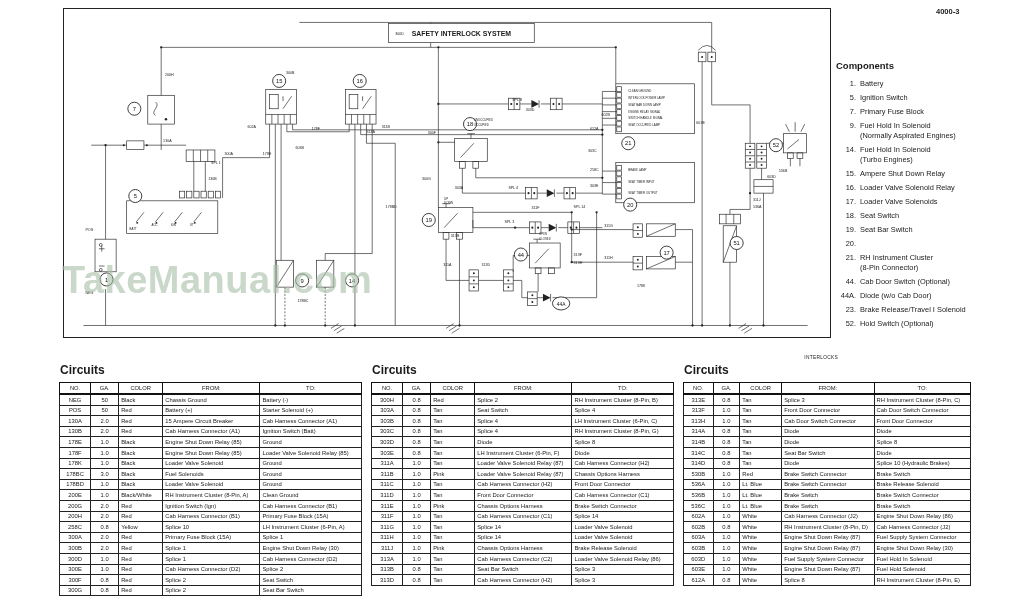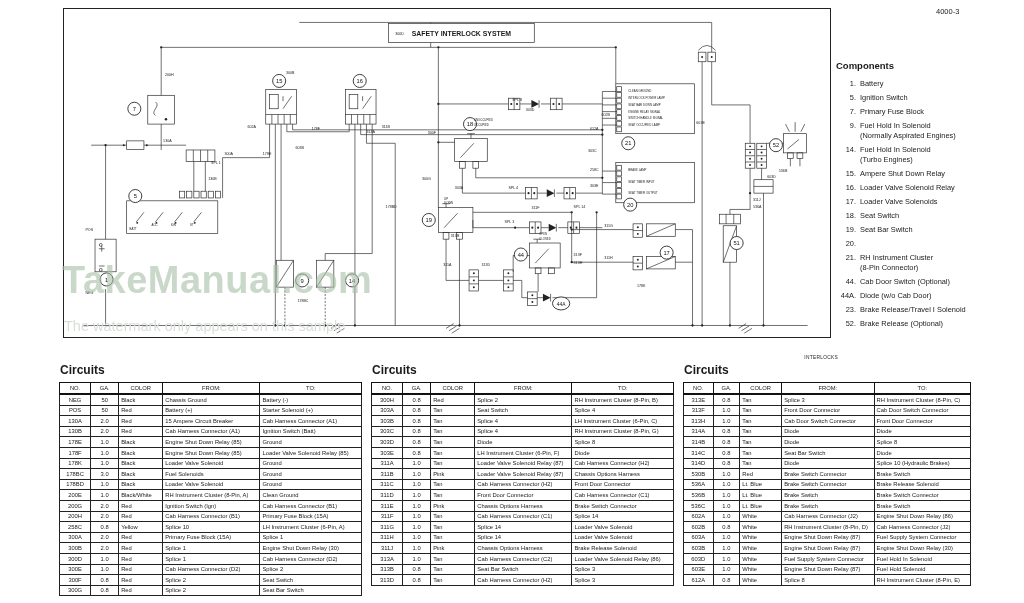--- a/index.html
+++ b/index.html
@@ -1,18 +1,18 @@
 <!DOCTYPE html>
 <html><head>
 <meta charset="utf-8">
 <style>
   html,body{margin:0;padding:0;}
   body{width:1024px;height:603px;background:#fff;font-family:"Liberation Sans",sans-serif;color:#1a1a1a;position:relative;overflow:hidden;}
   .page{position:absolute;inset:0;background:#fff;}
-  .page-number{position:absolute;left:936px;top:7px;font-size:7.5px;color:#222;}
+  .page-number{position:absolute;left:936px;top:7px;font-size:7.5px;color:#222;font-weight:bold;}
   
   .diagram{position:absolute;left:63px;top:8px;width:768px;height:330px;border:1.5px solid #222;box-sizing:border-box;background:#fff;}
   .diagram svg{position:absolute;left:0;top:0;width:100%;height:100%;}
   .wm1{position:absolute;left:-2px;top:250px;font-size:38px;font-weight:bold;color:rgba(170,192,170,0.62);letter-spacing:0.5px;white-space:nowrap;z-index:5;pointer-events:none;}
   .wm2{position:absolute;left:0px;top:309px;font-size:14.5px;color:#dcе0dc;color:#d9ded9;white-space:nowrap;z-index:5;pointer-events:none;}
   .corner-label{position:absolute;left:778px;top:355px;width:60px;text-align:right;font-size:4.8px;letter-spacing:0.3px;color:#222;}
   
   .components{position:absolute;left:836px;top:60px;width:186px;}
   .components .hd{font-size:9.5px;font-weight:bold;margin:0 0 8px 0;}
   .comp-item{display:flex;font-size:7.4px;line-height:9.6px;margin-bottom:4.5px;}
@@ -368,21 +368,20 @@
           <text x="573" y="108" font-size="3" fill="#222">ENGINE RELAY SIGNAL</text>
           <text x="573" y="115" font-size="3" fill="#222">SWITCH HANDLE SIGNAL</text>
           <text x="573" y="122" font-size="3" fill="#222">SEAT OCCUPIED LAMP</text>
           <text x="573" y="169" font-size="3" fill="#222">BRAKE LAMP</text>
           <text x="573" y="181" font-size="3" fill="#222">SEAT TIMER INPUT</text>
           <text x="573" y="193" font-size="3" fill="#222">SEAT TIMER OUTPUT</text>
         </g>
     </svg>
 
     <div class="wm1">TakeManual.com</div>
-    <div class="wm2">The watermark only appears on this sample</div>
   </div>
 
   <div class="corner-label">INTERLOCKS</div>
 
   <div class="components">
     <div class="hd">Components</div>
     <div>
         <div class="comp-item">
           <span class="comp-num">1.</span>
           <span class="comp-lines">
@@ -469,21 +468,21 @@
         </div>
         <div class="comp-item">
           <span class="comp-num">23.</span>
           <span class="comp-lines">
             <div>Brake Release/Travel I Solenoid</div>
           </span>
         </div>
         <div class="comp-item">
           <span class="comp-num">52.</span>
           <span class="comp-lines">
-            <div>Brake Release (Optional)</div>
+            <div>Hold Switch (Optional)</div>
           </span>
         </div>
       </div>
   </div>
 
   <div class="circ-section" id="circ0">
     <div class="hd">Circuits</div>
     <div>
         <table>
           <colgroup>

